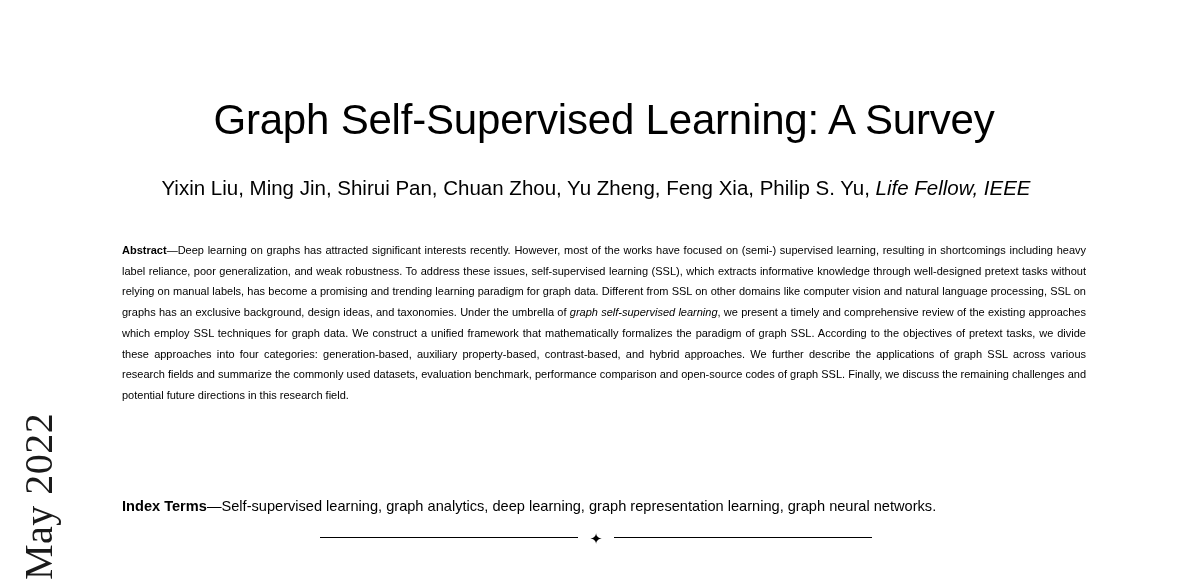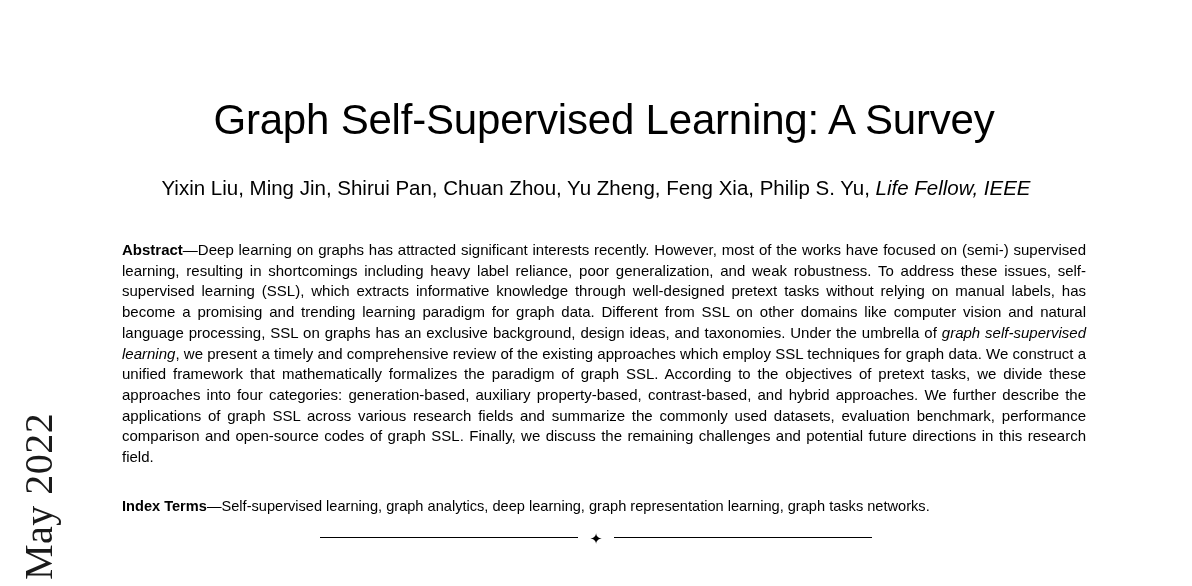--- a/index.html
+++ b/index.html
@@ -109,21 +109,21 @@
   }
   .authors .fellow {
     font-style: italic;
   }
 
   .abstract {
     position: absolute;
     top: 240px;
     left: 122px;
     width: 964px;
-    font-size: 15px;
+    font-size: 11px;
     line-height: 20.7px;
     text-align: justify;
   }
   .abstract b {
     font-weight: bold;
   }
   .abstract i {
     font-style: italic;
   }
 
@@ -172,21 +172,21 @@
 
 <div class="page">
 
 
   <div class="title">Graph Self-Supervised Learning: A Survey</div>
 
   <div class="authors"><span>Yixin Liu, Ming Jin, Shirui Pan, Chuan Zhou, Yu Zheng, Feng Xia, Philip S. Yu, </span><span class="fellow">Life Fellow, IEEE</span></div>
 
   <div class="abstract"><b>Abstract</b><span>—</span><span>Deep learning on graphs has attracted significant interests recently. However, most of the works have focused on (semi-) supervised learning, resulting in shortcomings including heavy label reliance, poor generalization, and weak robustness. To address these issues, self-supervised learning (SSL), which extracts informative knowledge through well-designed pretext tasks without relying on manual labels, has become a promising and trending learning paradigm for graph data. Different from SSL on other domains like computer vision and natural language processing, SSL on graphs has an exclusive background, design ideas, and taxonomies. Under the umbrella of </span><i>graph self-supervised learning</i><span>, we present a timely and comprehensive review of the existing approaches which employ SSL techniques for graph data. We construct a unified framework that mathematically formalizes the paradigm of graph SSL. According to the objectives of pretext tasks, we divide these approaches into four categories: generation-based, auxiliary property-based, contrast-based, and hybrid approaches. We further describe the applications of graph SSL across various research fields and summarize the commonly used datasets, evaluation benchmark, performance comparison and open-source codes of graph SSL. Finally, we discuss the remaining challenges and potential future directions in this research field.</span></div>
 
-  <div class="index-terms"><b>Index Terms</b><span>—</span><span>Self-supervised learning, graph analytics, deep learning, graph representation learning, graph tasks networks.</span></div>
+  <div class="index-terms"><b>Index Terms</b><span>—</span><span>Self-supervised learning, graph analytics, deep learning, graph representation learning, graph neural networks.</span></div>
 
   <div class="rule-wrap">
     <div class="rule-line"></div>
     <div class="rule-diamond">✦</div>
     <div class="rule-line"></div>
   </div>
 
 </div>
 
 </body></html>

